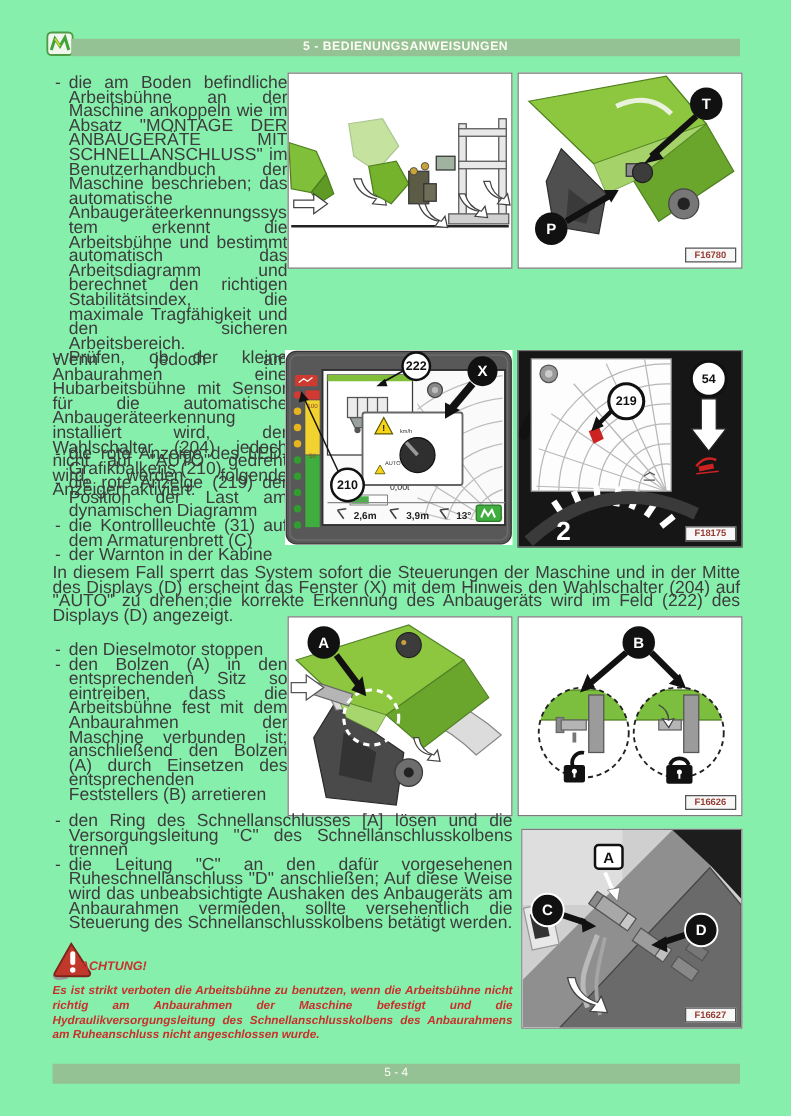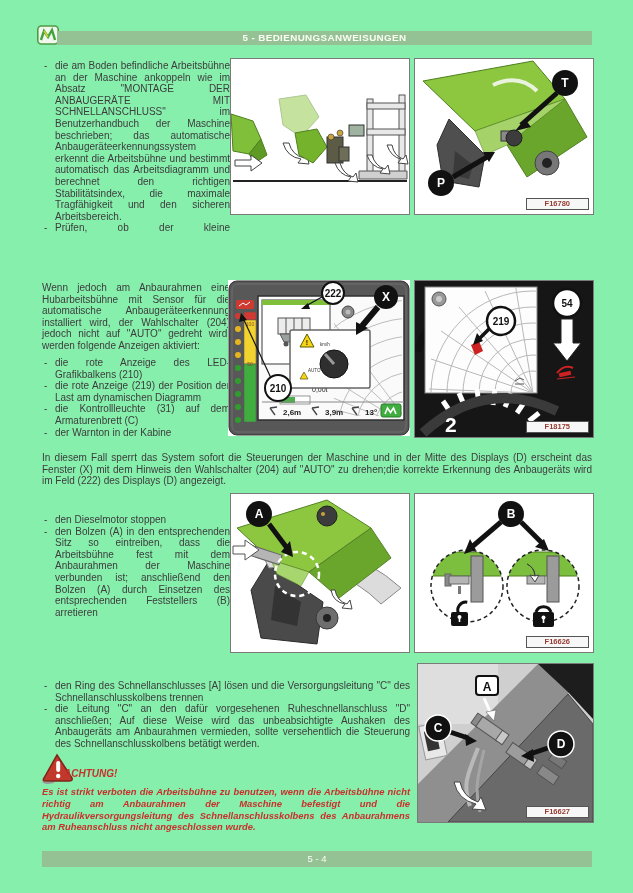--- a/index.html
+++ b/index.html
@@ -5,31 +5,31 @@
   html,body{margin:0;padding:0;background:#ffffff;}
   .page{position:relative;width:633px;height:893px;background:#86efac;overflow:hidden;
         font-family:"Liberation Sans",sans-serif;color:#3c3c3c;}
   
   .logo{position:absolute;left:37px;top:24px;width:22px;height:22px;}
   .hbar{position:absolute;left:57px;top:31px;width:535px;height:14px;background:#95c295;
         text-align:center;line-height:14px;font-size:9.8px;font-weight:bold;color:#fcfcf2;letter-spacing:.4px;}
   .fbar{position:absolute;left:42px;top:851px;width:550px;height:16px;background:#95c295;
         text-align:center;line-height:16px;font-size:9.5px;font-weight:normal;color:#fcfcf2;}
   
-  .tb{position:absolute;font-size:10px;line-height:11.6px;text-align:justify;overflow-wrap:break-word;}
+  .tb{position:absolute;font-size:14px;line-height:11.6px;text-align:justify;overflow-wrap:break-word;}
   .li{position:relative;padding-left:13px;}
   .li::before{content:"-";position:absolute;left:2px;top:0;}
   .jl{text-align-last:justify;}
   .warn{color:#c9302c;font-weight:bold;font-style:italic;}
   .warn-title{position:absolute;left:64px;top:768px;font-size:10px;font-weight:bold;font-style:italic;color:#c9302c;}
   
   .fig{position:absolute;border:1px solid #7a7a7a;background:#fff;overflow:hidden;}
   .fig.noborder{border:none;}
   .figtag{position:absolute;right:4px;bottom:4px;border:1px solid #555;background:#f7f7f7;
-          color:#963c32;font-size:7.5px;font-weight:bold;padding:0 18px;line-height:10px;}
+          color:#963c32;font-size:7.5px;font-weight:bold;padding:0 7px;line-height:10px;}
   svg{display:block;}
   .co-num{font-size:10px;font-weight:bold;fill:#111;}
   .co-letter{font-size:12px;font-weight:bold;fill:#fff;}
 </style>
 </head>
 <body>
 
 <div class="page">
 
   <div class="logo">
@@ -379,21 +379,21 @@
       <g>
         <path d="M121,118 a8,8 0 0 1 15,0" stroke="#111" stroke-width="3" fill="none"></path>
         <rect x="118" y="118" width="21" height="15" rx="2" fill="#111"></rect>
         <circle cx="128.5" cy="123.5" r="2" fill="#fff"></circle>
           <rect x="127.7" y="124.5" width="1.6" height="4.5" fill="#fff"></rect>
       </g>
     </svg>
     <div class="figtag">F16626</div>
   </div>
 
-  <div class="tb" style="left:42px;top:680px;width:368px;">
+  <div class="tb" style="left:42px;top:651px;width:368px;">
     <div class="li">den Ring des Schnellanschlusses [A] lösen und die Versorgungsleitung "C" des Schnellanschlusskolbens trennen</div>
     <div class="li">die Leitung "C" an den dafür vorgesehenen Ruheschnellanschluss "D" anschließen; Auf diese Weise wird das unbeabsichtigte Aushaken des Anbaugeräts am Anbaurahmen vermieden, sollte versehentlich die Steuerung des Schnellanschlusskolbens betätigt werden.</div>
   </div>
 
   <div class="fig" style="left:417px;top:663px;width:175px;height:158px;">
     <svg width="175" height="158" viewBox="0 0 175 158">
       <rect x="0" y="0" width="175" height="158" fill="#cfcfcf"></rect>
       <rect x="0" y="0" width="80" height="60" fill="#dedede"></rect>
       <polygon points="0,120 120,0 160,18 40,158 0,158" fill="#8f8f8f"></polygon>
       <polygon points="30,158 150,30 175,60 175,158" fill="#6a6a6a" stroke="#444"></polygon>

